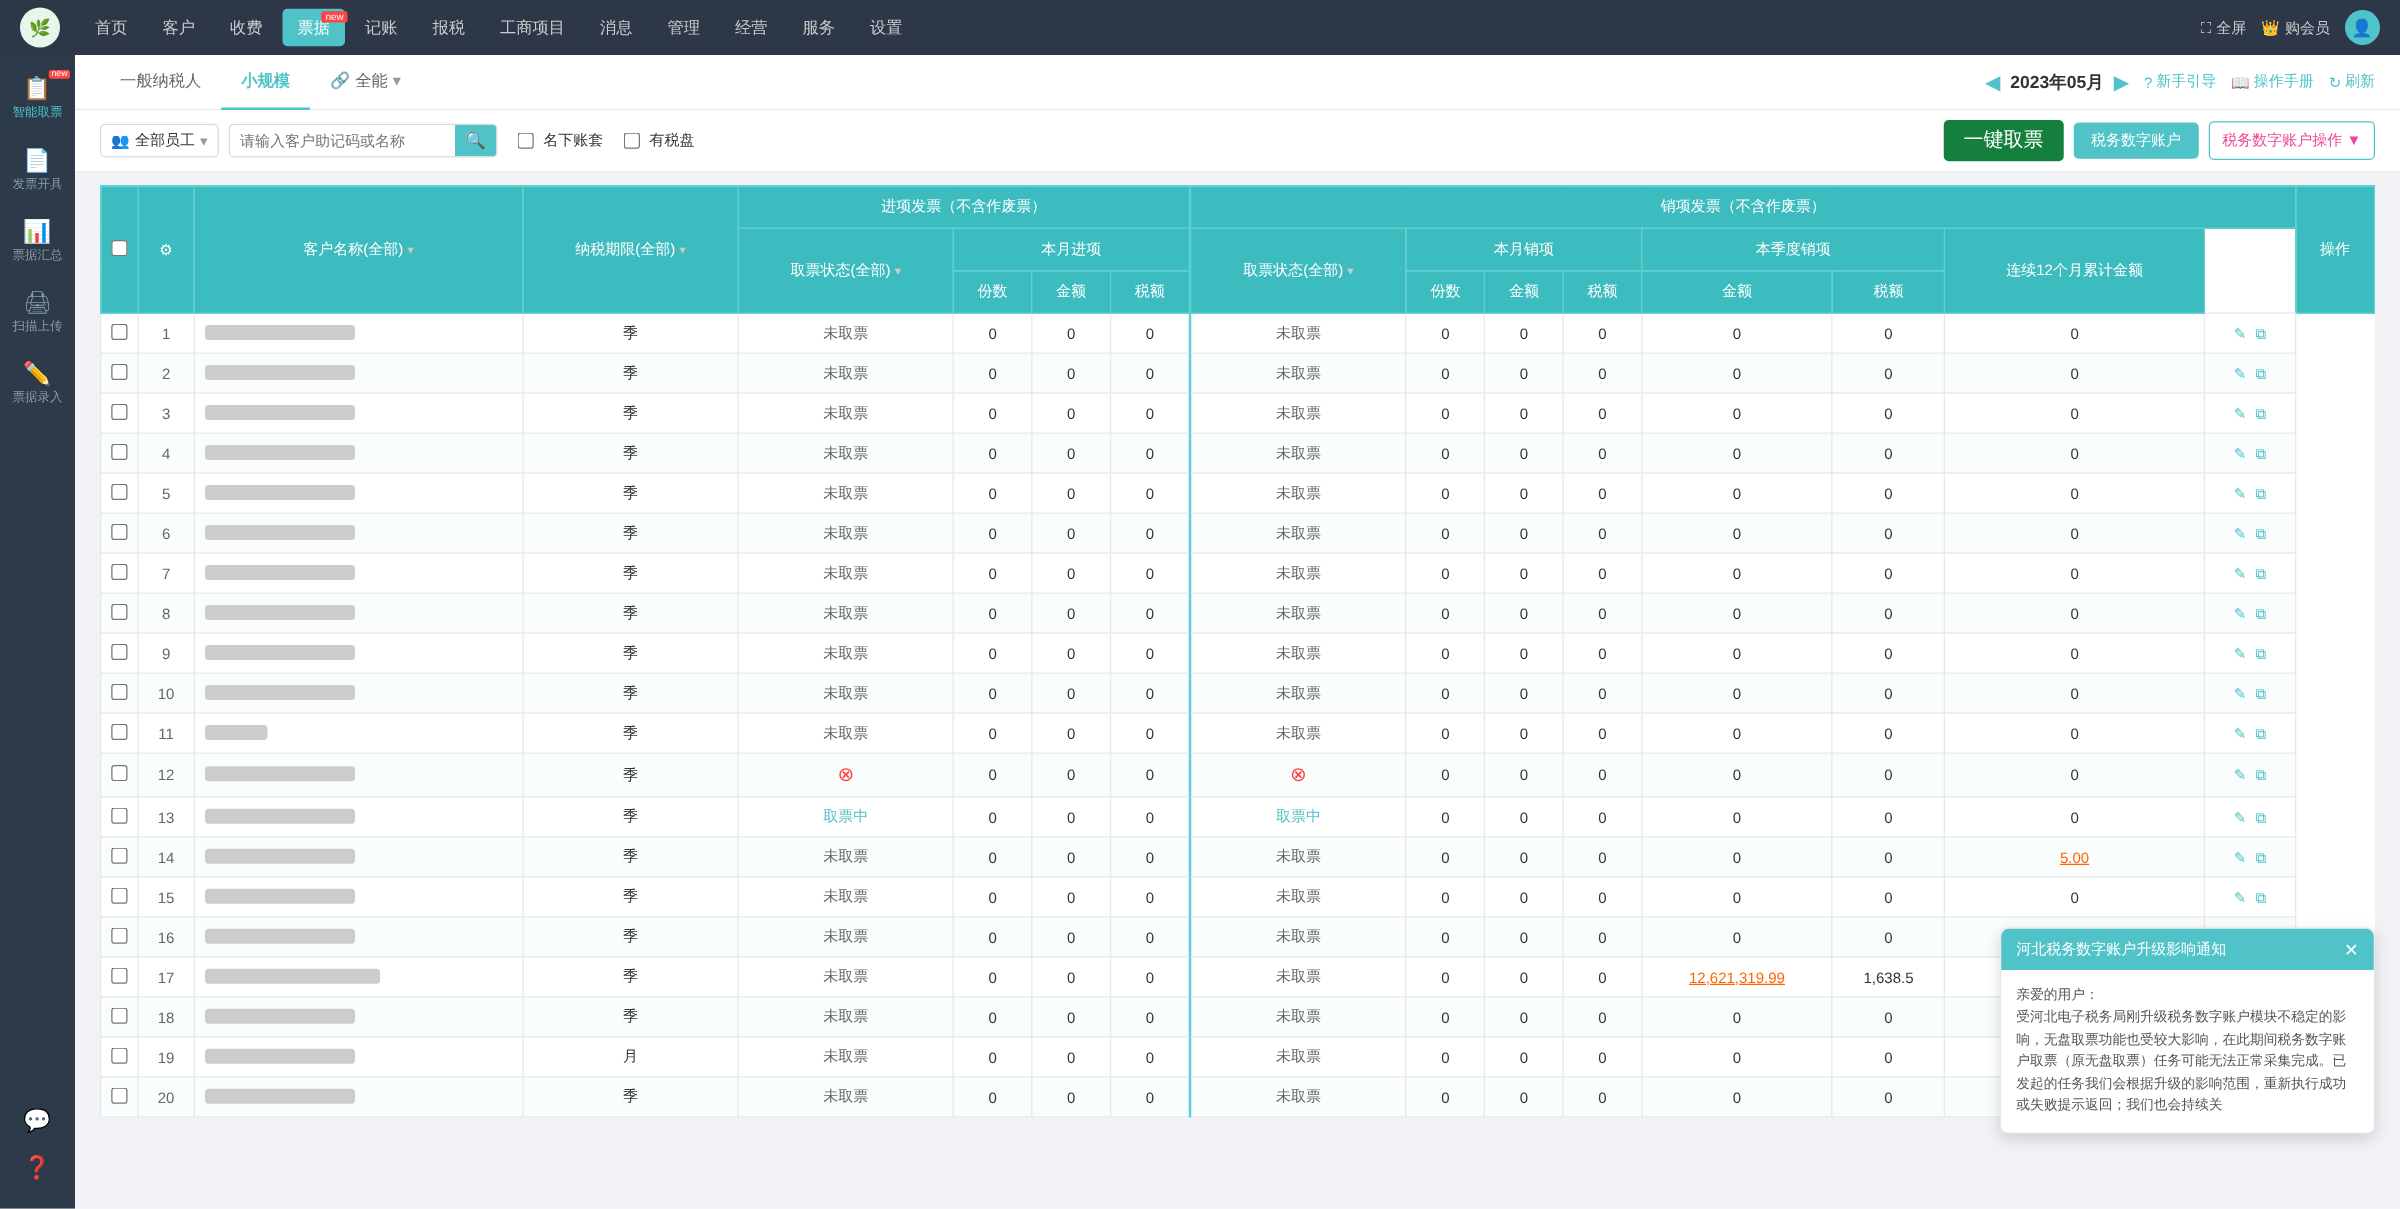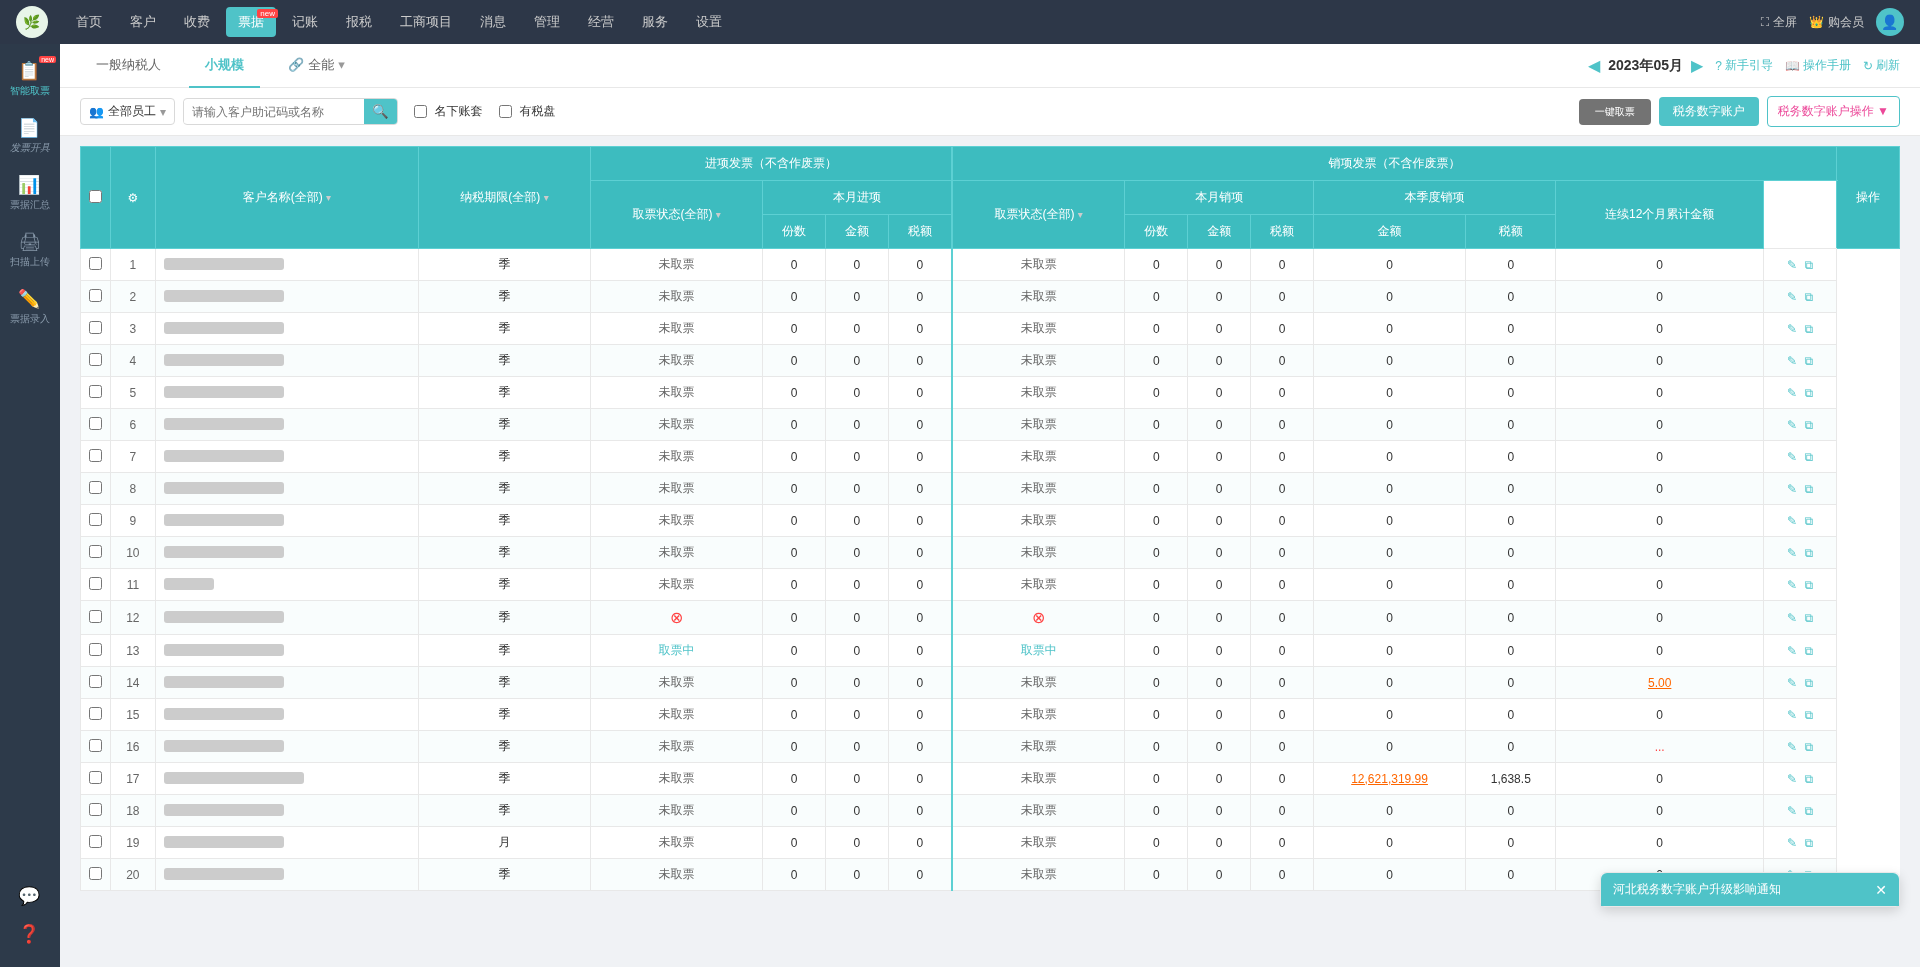--- a/index.html
+++ b/index.html
@@ -20,38 +20,38 @@
     .layout { display: flex; height: calc(967px - 44px); }
     .sidebar { width: 60px; background: #2d3a4a; display: flex; flex-direction: column; align-items: center; padding-top: 8px; gap: 4px; }
     .sidebar-item { display: flex; flex-direction: column; align-items: center; padding: 8px 4px; cursor: pointer; color: #8899aa; font-size: 10px; gap: 3px; width: 100%; border-radius: 4px; }
     .sidebar-item.active { color: #4fc3c8; }
     .sidebar-item .icon { font-size: 18px; }
 
     
     .main { flex: 1; display: flex; flex-direction: column; overflow: hidden; }
 
     
-    .sub-nav { background: #fff; padding: 0 20px; display: flex; align-items: center; border-bottom: 1px solid #e8e8e8; height: 44px; gap: 12px; }
+    .sub-nav { background: #fff; padding: 0 20px; display: flex; align-items: center; border-bottom: 1px solid #e8e8e8; height: 44px; gap: 0; }
     .sub-nav-item { padding: 12px 16px; cursor: pointer; color: #666; font-size: 13px; border-bottom: 2px solid transparent; display: flex; align-items: center; gap: 4px; }
     .sub-nav-item.active { color: #4fc3c8; border-bottom: 2px solid #4fc3c8; font-weight: bold; }
     .sub-nav-right { margin-left: auto; display: flex; align-items: center; gap: 12px; }
     .date-nav { display: flex; align-items: center; gap: 8px; color: #333; font-size: 13px; }
     .date-nav button { background: none; border: none; cursor: pointer; color: #4fc3c8; font-size: 16px; }
     .action-links { display: flex; align-items: center; gap: 12px; color: #4fc3c8; font-size: 12px; }
     .action-links span { cursor: pointer; display: flex; align-items: center; gap: 3px; }
 
     
     .toolbar { background: #fff; padding: 8px 20px; display: flex; align-items: center; gap: 8px; border-bottom: 1px solid #e8e8e8; }
     .employee-select { display: flex; align-items: center; border: 1px solid #d9d9d9; border-radius: 4px; padding: 4px 8px; font-size: 12px; gap: 4px; cursor: pointer; background: #fff; }
     .search-box { display: flex; align-items: center; border: 1px solid #d9d9d9; border-radius: 4px; overflow: hidden; }
     .search-box input { border: none; outline: none; padding: 4px 8px; font-size: 12px; width: 180px; }
     .search-box button { background: #4fc3c8; border: none; padding: 5px 8px; cursor: pointer; color: #fff; }
     .checkbox-group { display: flex; align-items: center; gap: 16px; margin-left: 8px; }
     .checkbox-item { display: flex; align-items: center; gap: 8px; font-size: 12px; cursor: pointer; }
-    .btn-primary { background: #737373; color: #fff; border: none; padding: 6px 16px; border-radius: 4px; cursor: pointer; font-size: 10px; }
+    .btn-primary { background: #15803d; color: #fff; border: none; padding: 6px 16px; border-radius: 4px; cursor: pointer; font-size: 16px; }
     .btn-teal { background: #4fc3c8; color: #fff; border: none; padding: 6px 14px; border-radius: 4px; cursor: pointer; font-size: 12px; }
     .btn-dropdown { background: #fff; color: #ec4899; border: 1px solid #4fc3c8; padding: 6px 10px; border-radius: 4px; cursor: pointer; font-size: 12px; display: flex; align-items: center; gap: 4px; }
     .toolbar-right { margin-left: auto; display: flex; align-items: center; gap: 8px; }
 
     
     .table-container { flex: 1; overflow: auto; padding: 0 20px 20px; background: #f0f2f5; }
     .data-table { width: 100%; border-collapse: collapse; background: #fff; margin-top: 10px; }
     .data-table th { background: #3dbcbf; color: #fff; padding: 8px 6px; text-align: center; font-size: 12px; font-weight: normal; border: 1px solid #5dd0d3; white-space: nowrap; }
     .data-table td { padding: 7px 6px; text-align: center; font-size: 12px; border: 1px solid #e8e8e8; white-space: nowrap; }
     .data-table tr:nth-child(even) td { background: #f9fdfd; }
@@ -110,21 +110,21 @@
 <div class="layout">
 
   <div class="sidebar">
     <div class="sidebar-item active" style="position:relative;">
       <span class="icon">📋</span>
       <span style="font-size:10px;text-align:center;line-height:1.2;">智能取票</span>
       <span style="position:absolute;top:4px;right:4px;background:#ff4444;color:#fff;font-size:7px;padding:0 2px;border-radius:2px;">new</span>
     </div>
     <div class="sidebar-item">
       <span class="icon">📄</span>
-      <span style="font-size:10px;text-align:left;line-height:1.2;font-style:italic;">发票开具</span>
+      <span style="font-size:10px;text-align:left;line-height:1.2;">发票开具</span>
     </div>
     <div class="sidebar-item">
       <span class="icon">📊</span>
       <span style="font-size:10px;text-align:center;line-height:1.2;">票据汇总</span>
     </div>
     <div class="sidebar-item">
       <span class="icon">🖨</span>
       <span style="font-size:10px;text-align:center;line-height:1.2;">扫描上传</span>
     </div>
     <div class="sidebar-item">
@@ -777,13 +777,17 @@
     </div>
 
   </div>
 </div>
 
 <div class="notification-popup">
   <div class="notification-header">
     <span>河北税务数字账户升级影响通知</span>
     <span class="notification-close">✕</span>
   </div>
+  <div class="notification-body">
+    <span style="white-space:pre-line;">亲爱的用户：
+受河北电子税务局刚升级税务数字账户模块不稳定的影响，无盘取票功能也受较大影响，在此期间税务数字账户取票（原无盘取票）任务可能无法正常采集完成。已发起的任务我们会根据升级的影响范围，重新执行成功或失败提示返回；我们也会持续关</span>
+  </div>
 </div>
 
 </body></html>

